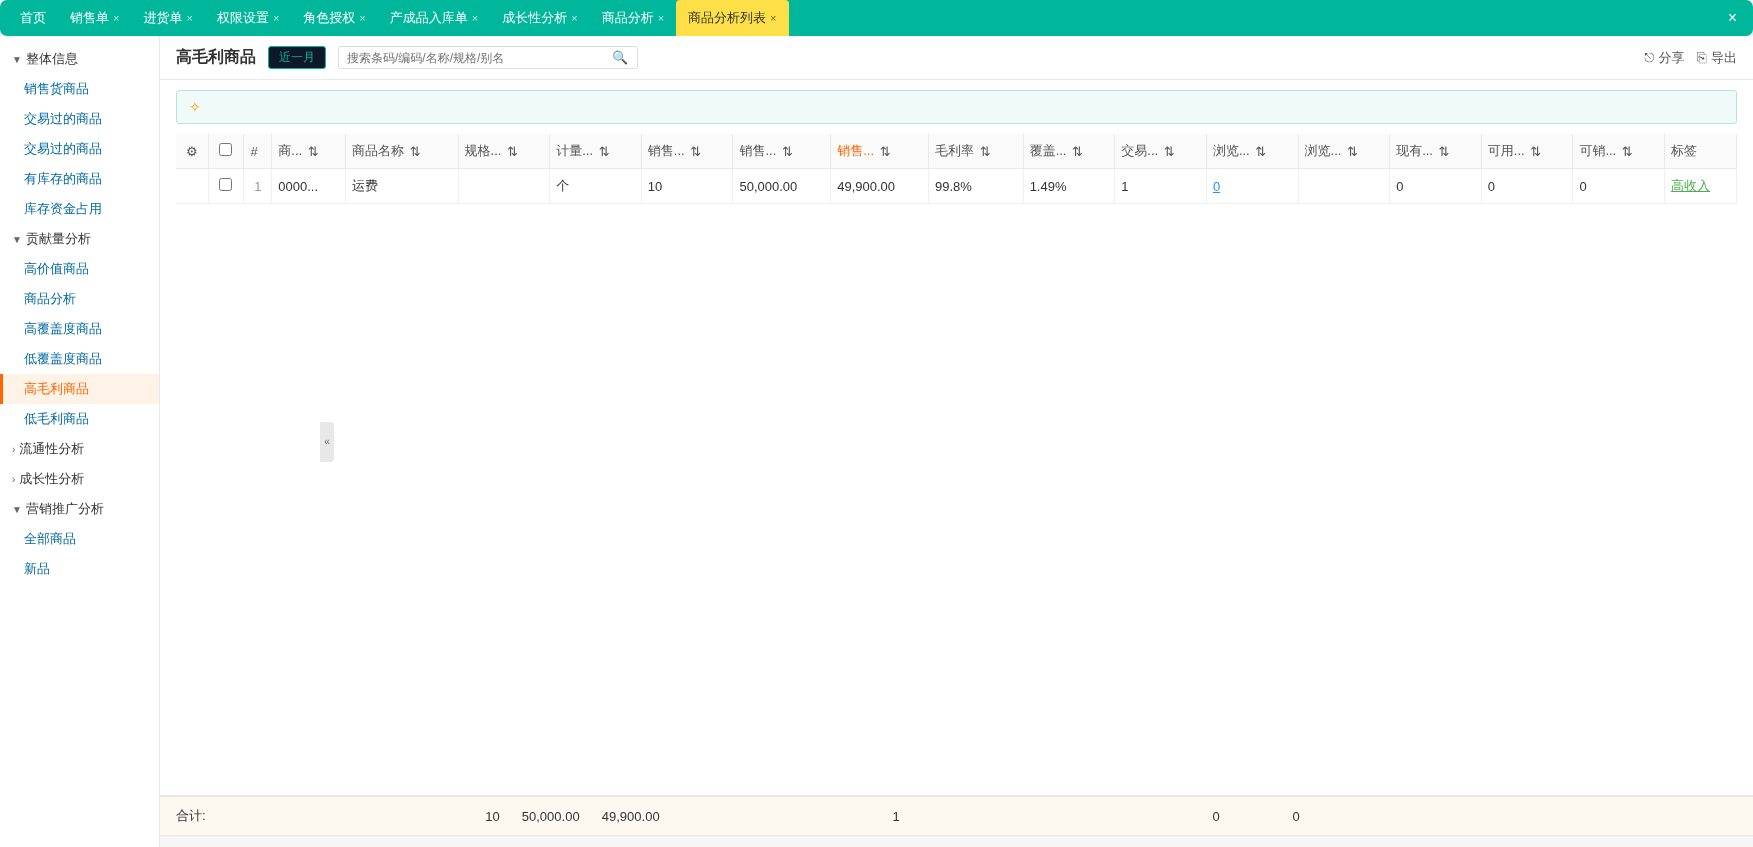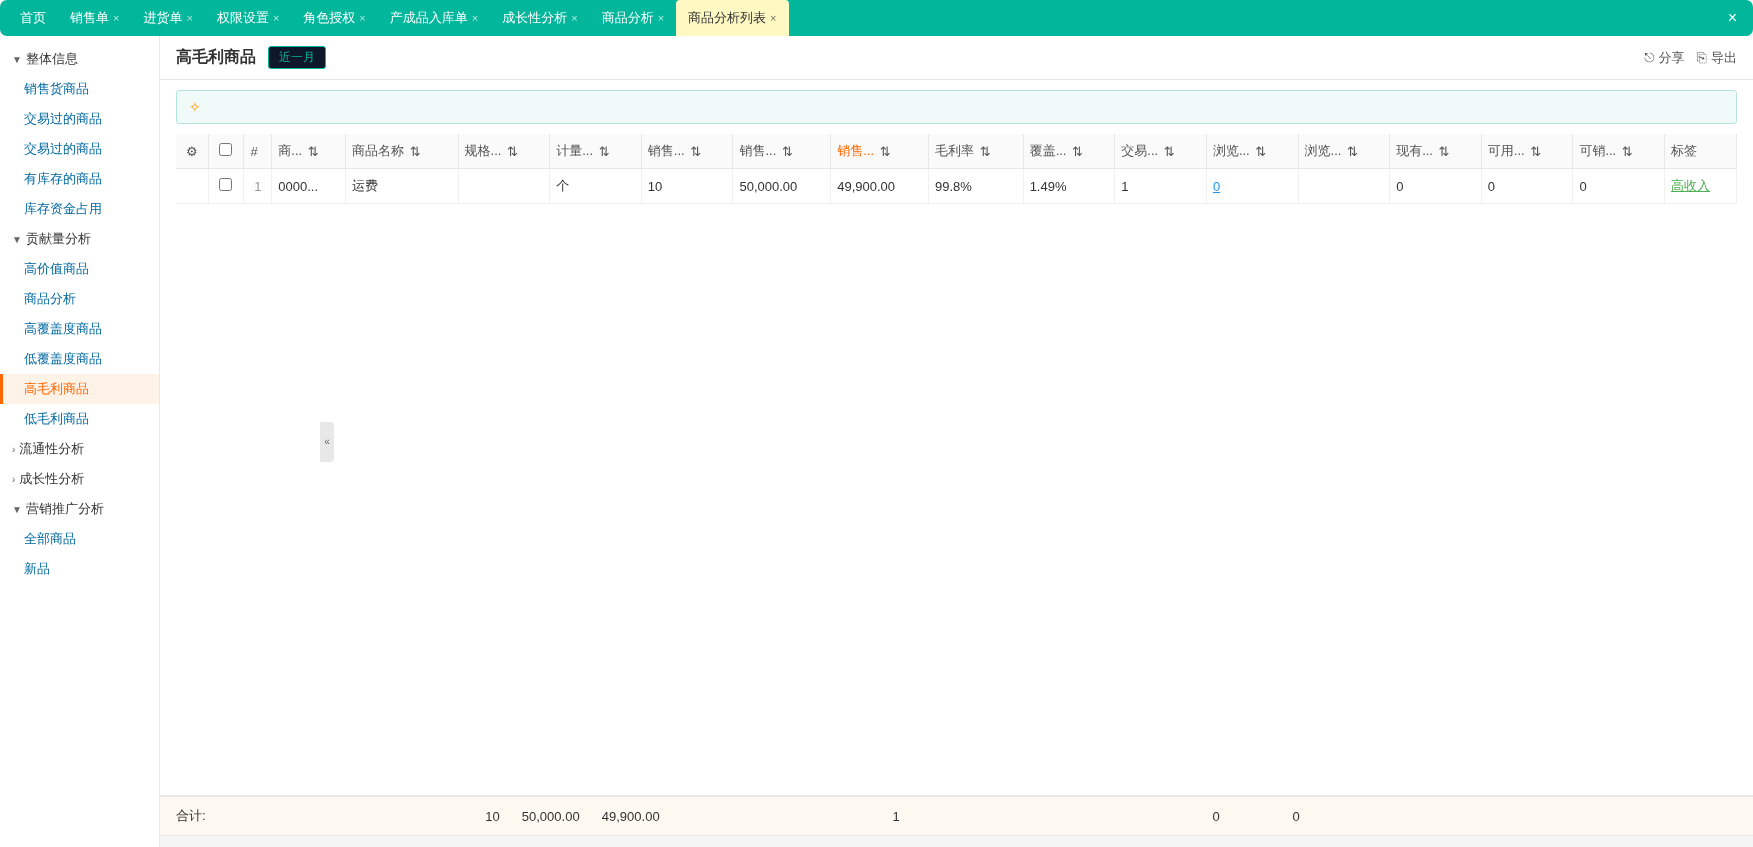--- a/index.html
+++ b/index.html
@@ -19,21 +19,21 @@
       padding: 0 12px;
       height: 36px;
       display: flex;
       align-items: center;
       cursor: pointer;
       white-space: nowrap;
       font-size: 13px;
       color: white;
     }
     .top-nav .nav-item.active {
-      background: #fef9c3;
+      background: #fde047;
       color: #333;
       border-radius: 4px 4px 0 0;
       position: relative;
     }
     .top-nav .nav-close {
       margin-left: 4px;
       font-size: 11px;
       opacity: 0.7;
     }
     .top-nav .spacer { flex: 1; }
@@ -375,20 +375,24 @@
     </div>
   </div>
 
   <div class="content-area">
 
     <div class="collapse-btn">«</div>
 
     <div class="content-header">
       <span class="content-title">高毛利商品</span>
       <button class="date-filter-btn">近一月</button>
+      <div class="search-box">
+        <input type="text" placeholder="搜索条码/编码/名称/规格/别名" style="">
+        <span class="search-icon">🔍</span>
+      </div>
       <div class="header-actions">
         <div class="action-btn">
           <span>⎋</span>
           <span>分享</span>
         </div>
         <div class="action-btn">
           <span>⎘</span>
           <span>导出</span>
         </div>
       </div>

